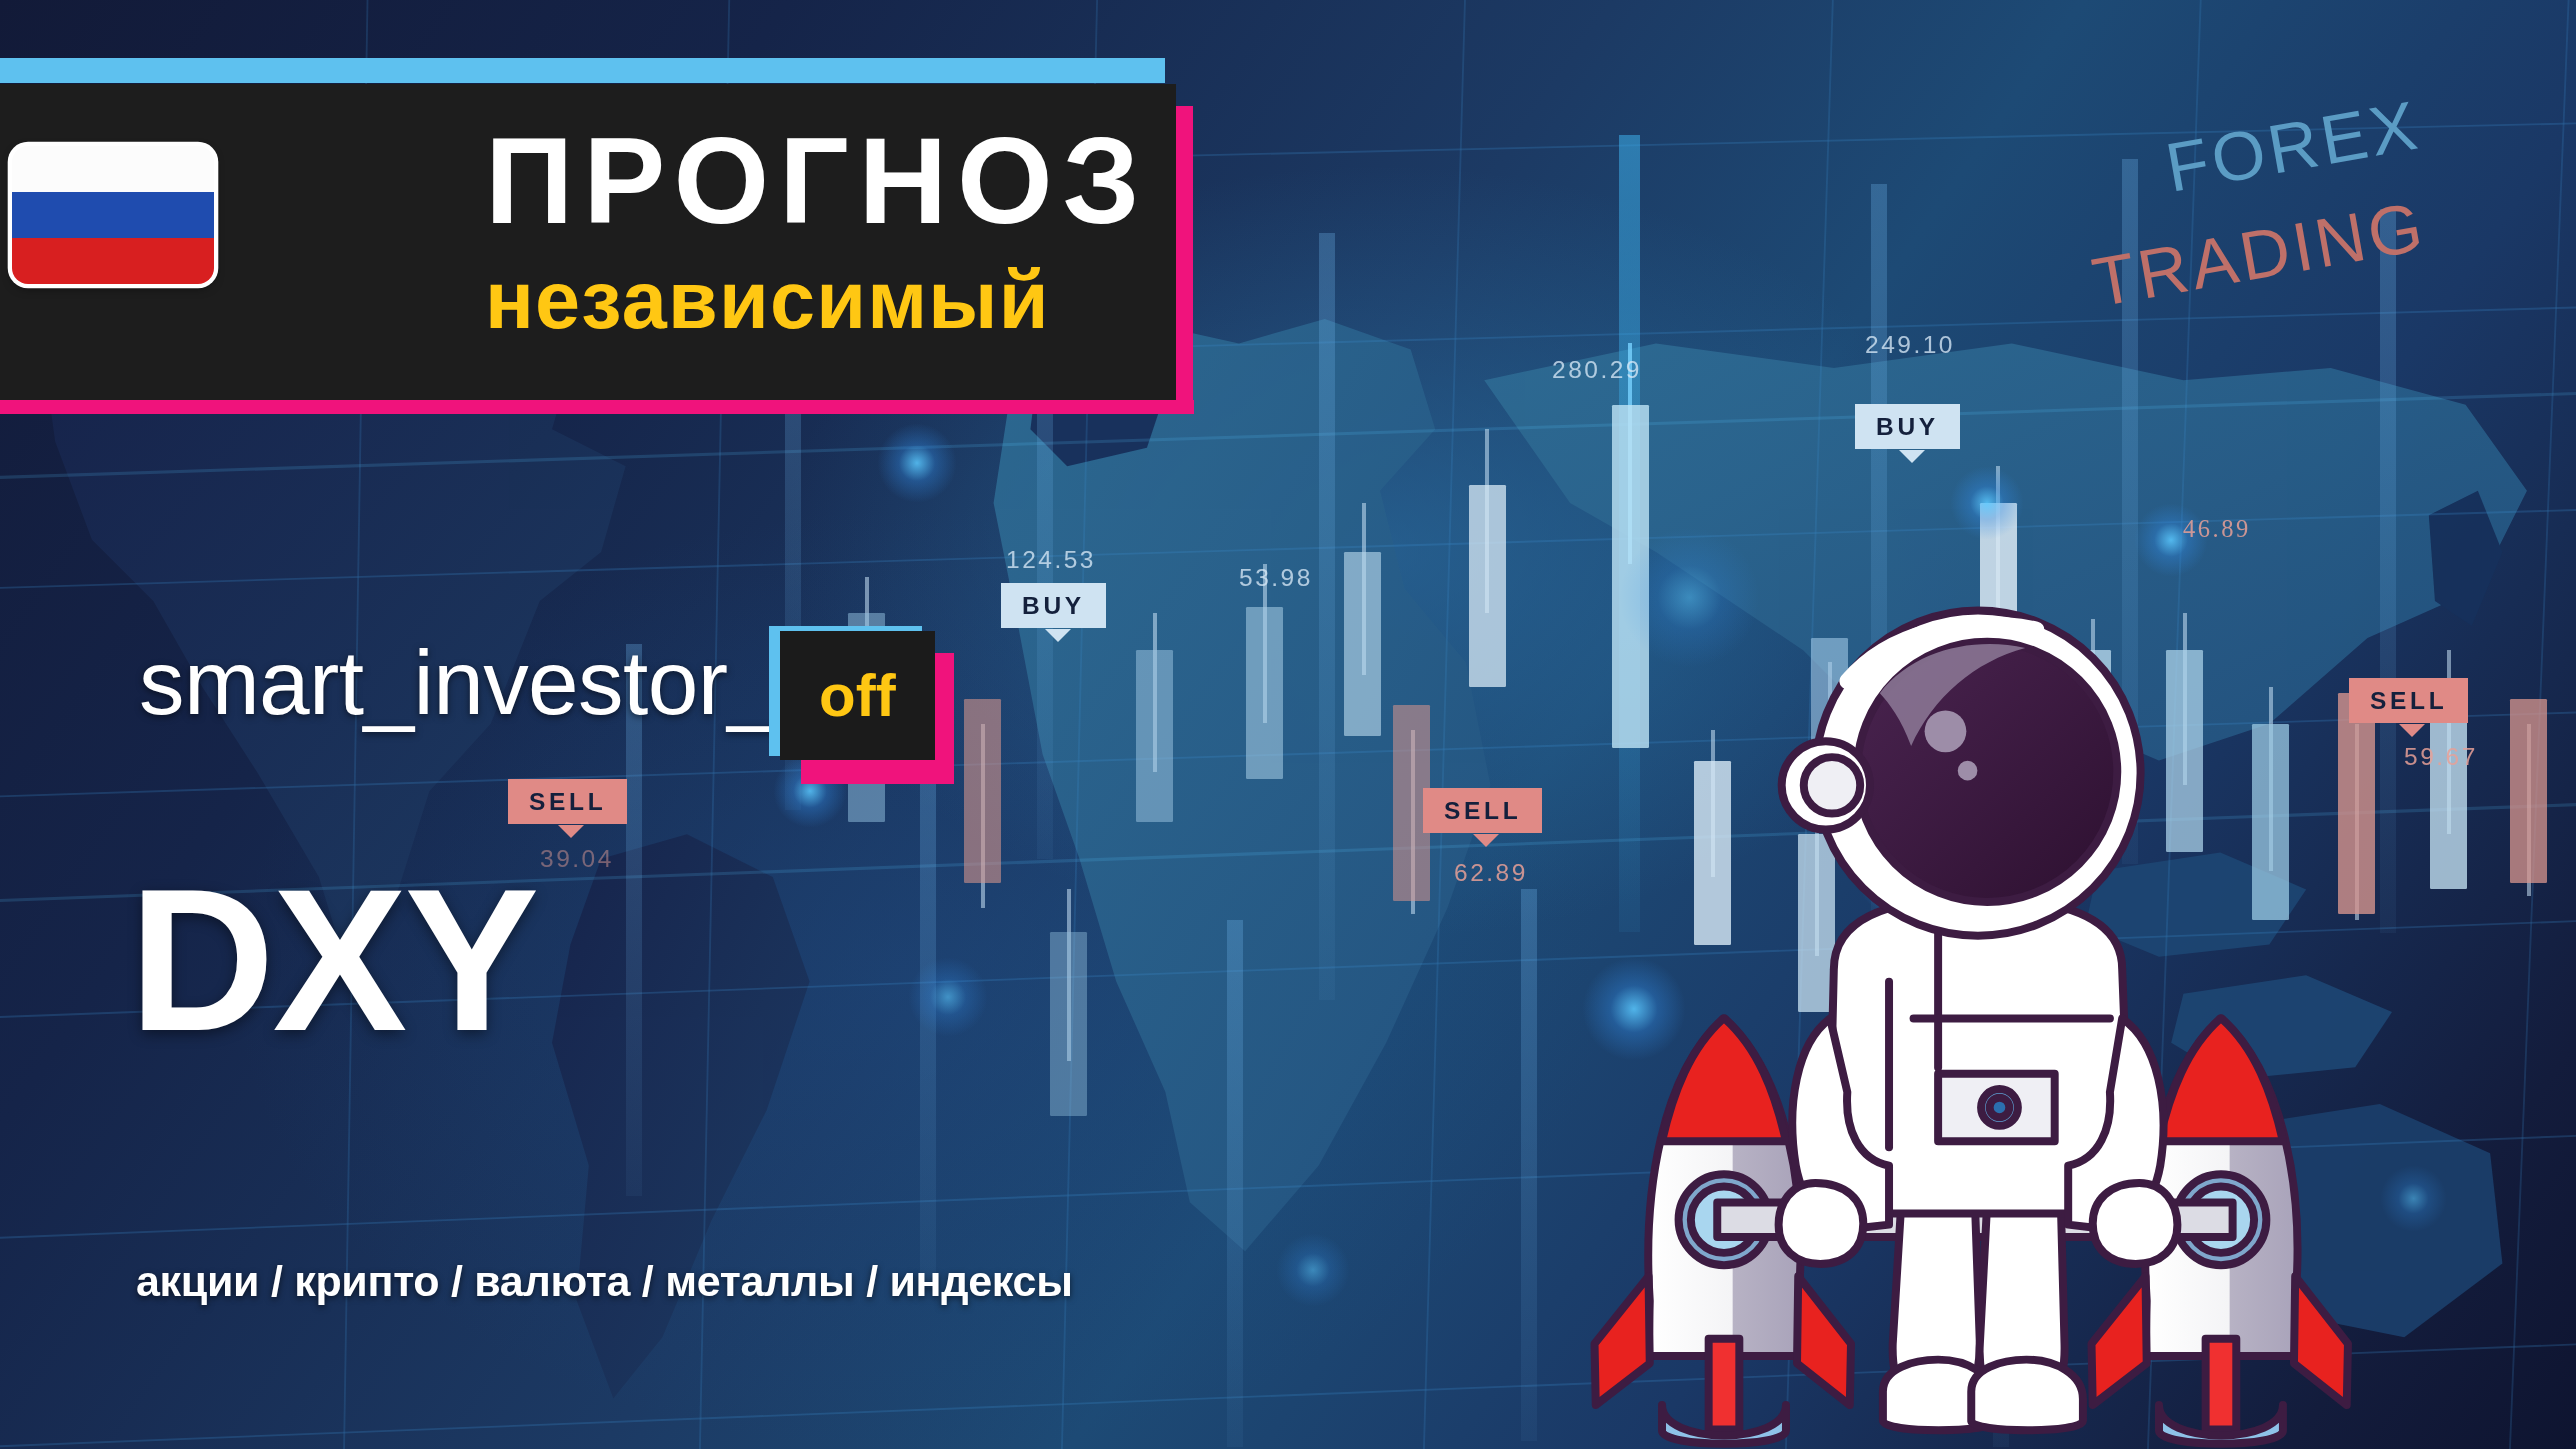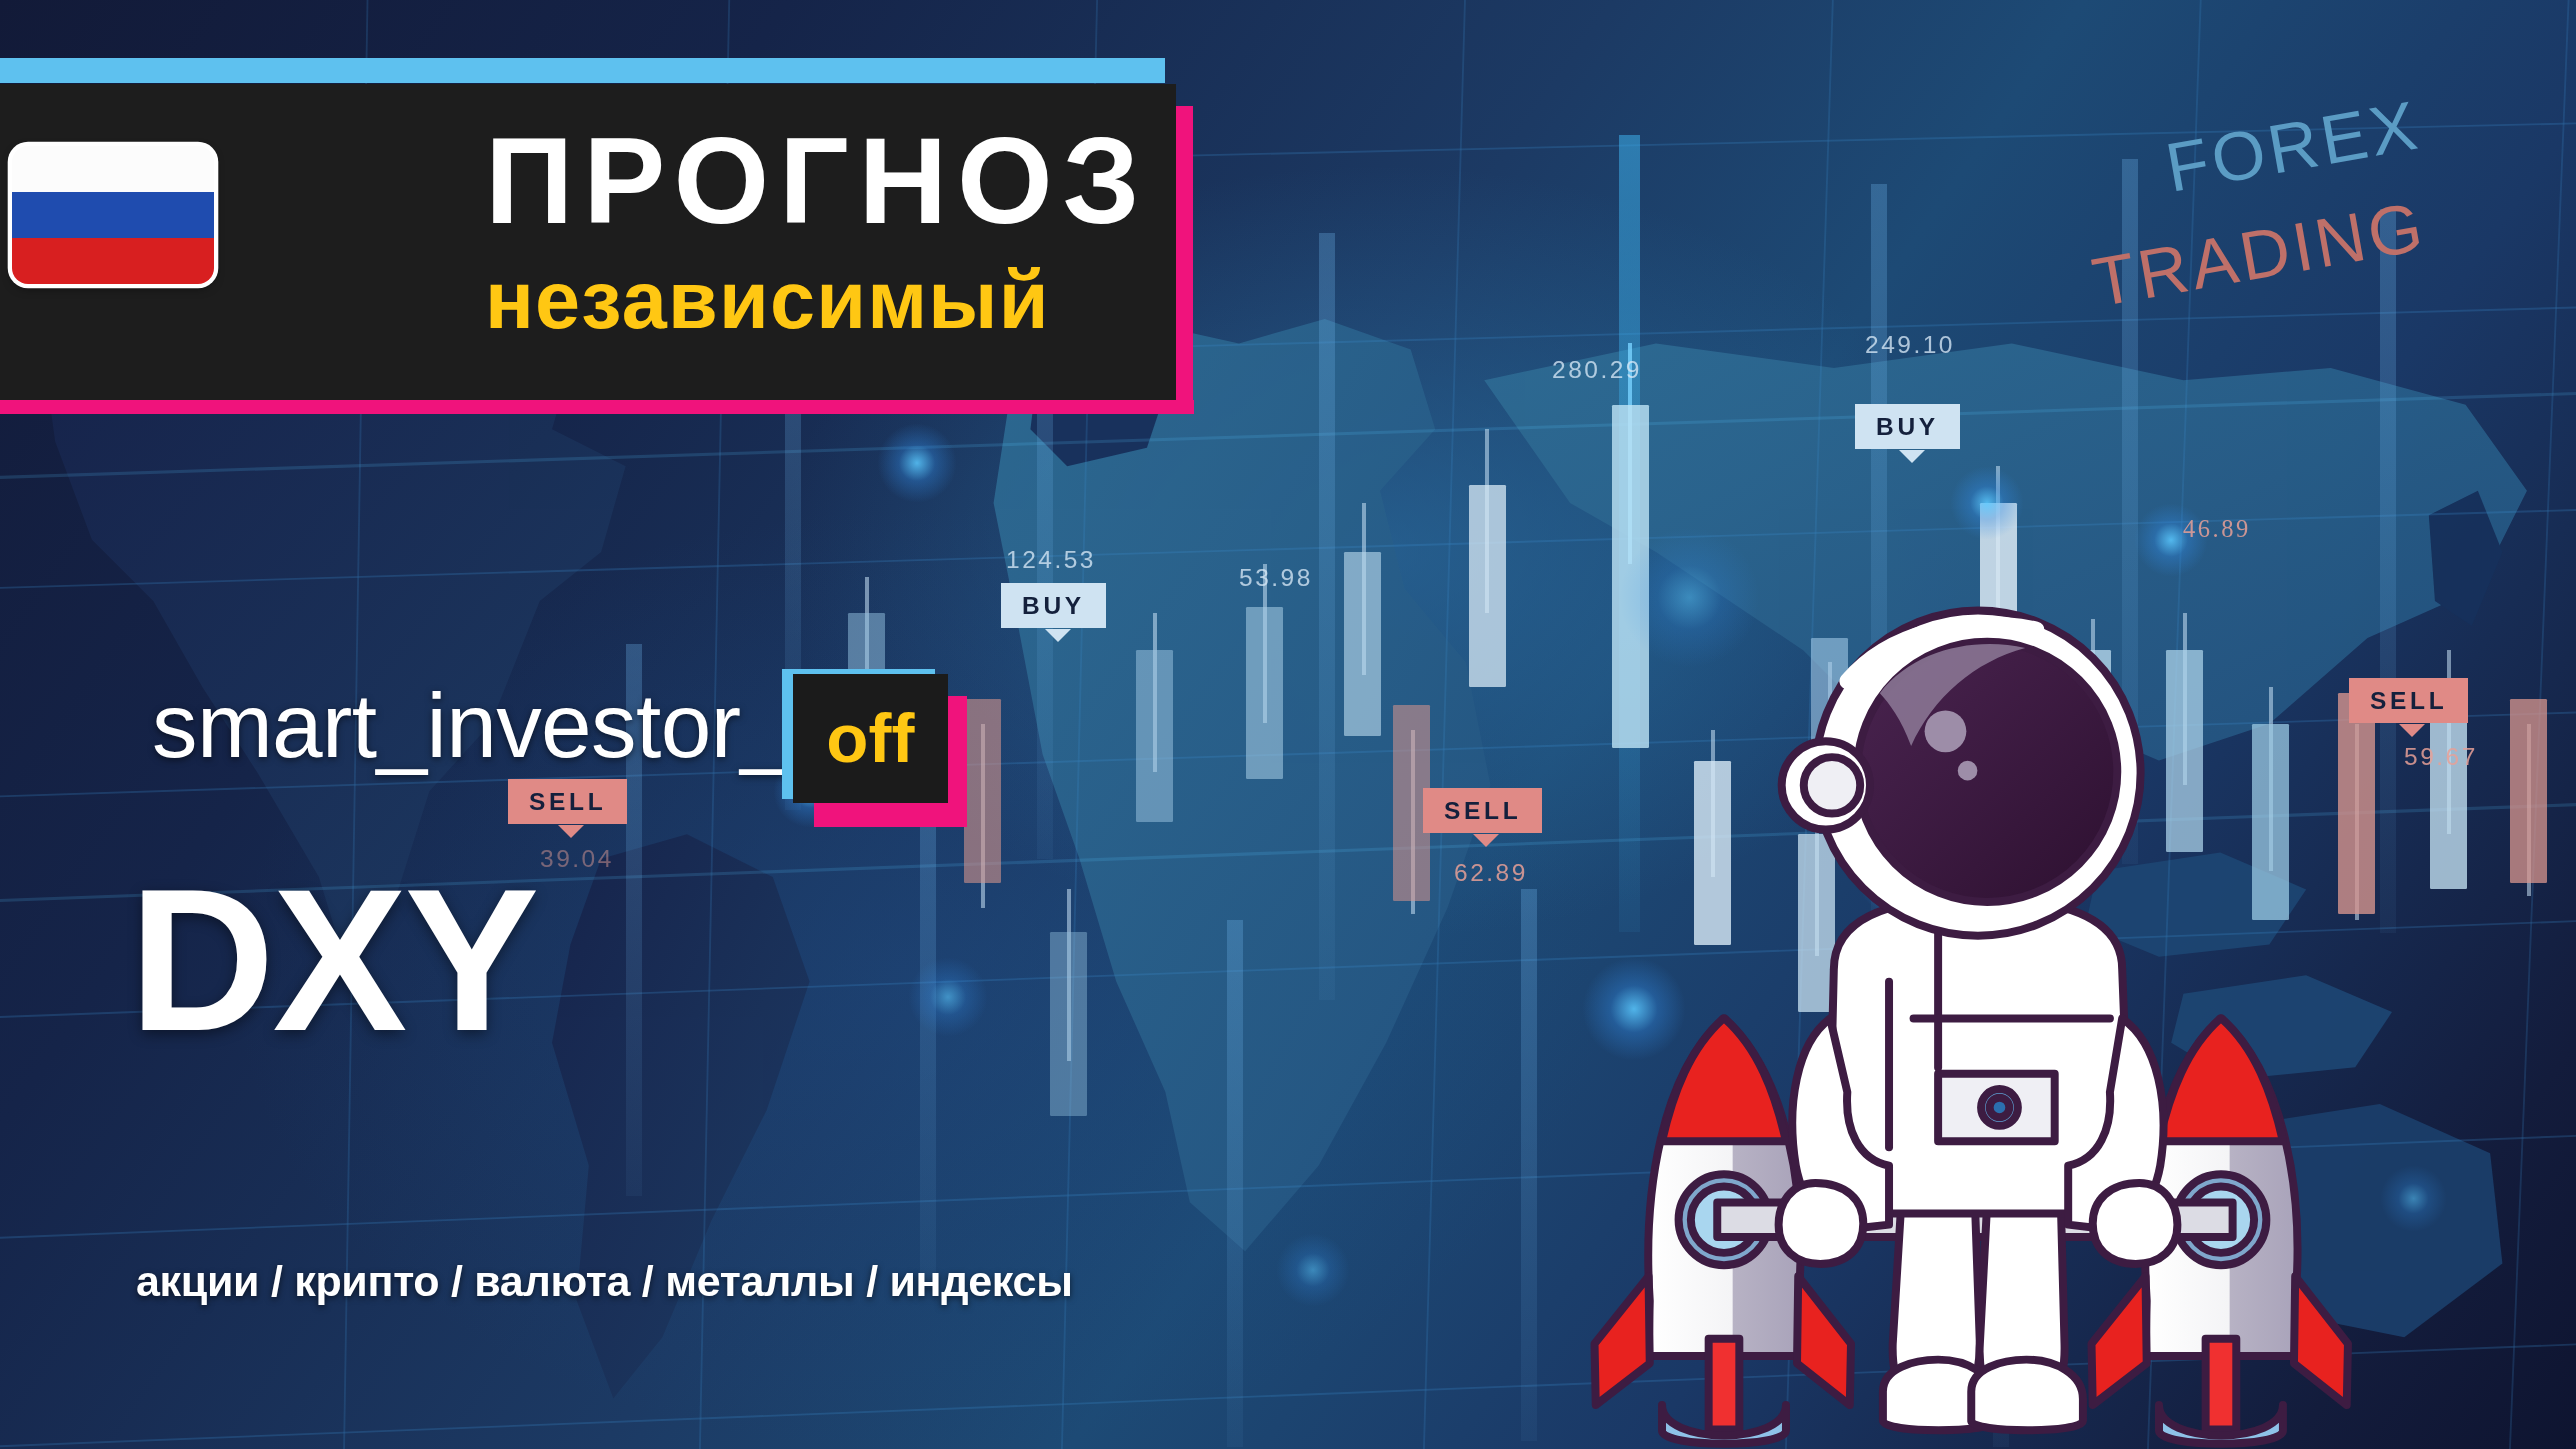--- a/index.html
+++ b/index.html
@@ -48,29 +48,29 @@
   .flag{position:absolute;left:12.3px;top:88px;width:202px;height:138px;background:#fff;border-radius:16px;
         box-shadow:0 0 0 4.3px #fff, 0 3.7px 9.8px rgba(0,0,0,.5);overflow:hidden;}
   .flag i{display:block;width:100%;height:33.34%;}
   .f-w{background:#fcfcfc;} .f-b{background:#1f4caf;} .f-r{background:#d81f20;}
   .h-main{position:absolute;left:485px;top:61px;color:#ffffff;font-size:123px;font-weight:800;
           letter-spacing:9.8px;line-height:1;white-space:nowrap;}
   .h-sub{position:absolute;left:485px;top:202px;color:#ffc713;font-size:81px;font-weight:800;
           letter-spacing:1.2px;line-height:1;white-space:nowrap;}
 
   
-  #brand{position:absolute;left:152px;top:631px;white-space:nowrap;margin-top:43px;}
+  #brand{position:absolute;left:139px;top:631px;white-space:nowrap;}
   .brand-txt{font-size:91px;color:#fff;font-weight:400;letter-spacing:-0.6px;
              text-shadow:0 1.8px 7.4px rgba(0,0,0,.55);}
   .offwrap{position:relative;display:inline-block;vertical-align:top;margin-left:2.5px;}
   .offwrap .cy{position:absolute;left:-11px;top:-4.9px;width:153px;height:130px;background:#5ec1ef;}
   .offwrap .pk{position:absolute;left:21px;top:22px;width:153px;height:131px;background:#f0137c;}
   .offwrap .bk{position:relative;width:155px;height:129px;background:#1b1b1b;
                display:flex;align-items:center;justify-content:center;}
-  .offwrap .bk span{color:#ffc713;font-size:69px;font-weight:700;line-height:1;}
+  .offwrap .bk span{color:#ffc713;font-size:60px;font-weight:700;line-height:1;}
 
   
   #ticker{position:absolute;left:129px;top:859px;color:#fff;font-size:202px;font-weight:800;
           letter-spacing:-2.5px;line-height:1;text-shadow:0 3.7px 13.5px rgba(0,0,0,.45);}
   #tagline{position:absolute;left:136px;top:1213px;color:#fff;font-size:43px;font-weight:700;
            letter-spacing:-0.3px;text-shadow:0 1.8px 6.1px rgba(0,0,0,.6);white-space:nowrap;margin-top:44px;}
 
   
   #astro{position:absolute;left:1570px;top:589px;width:816px;height:859px;}
   #astro svg{width:100%;height:100%;}

